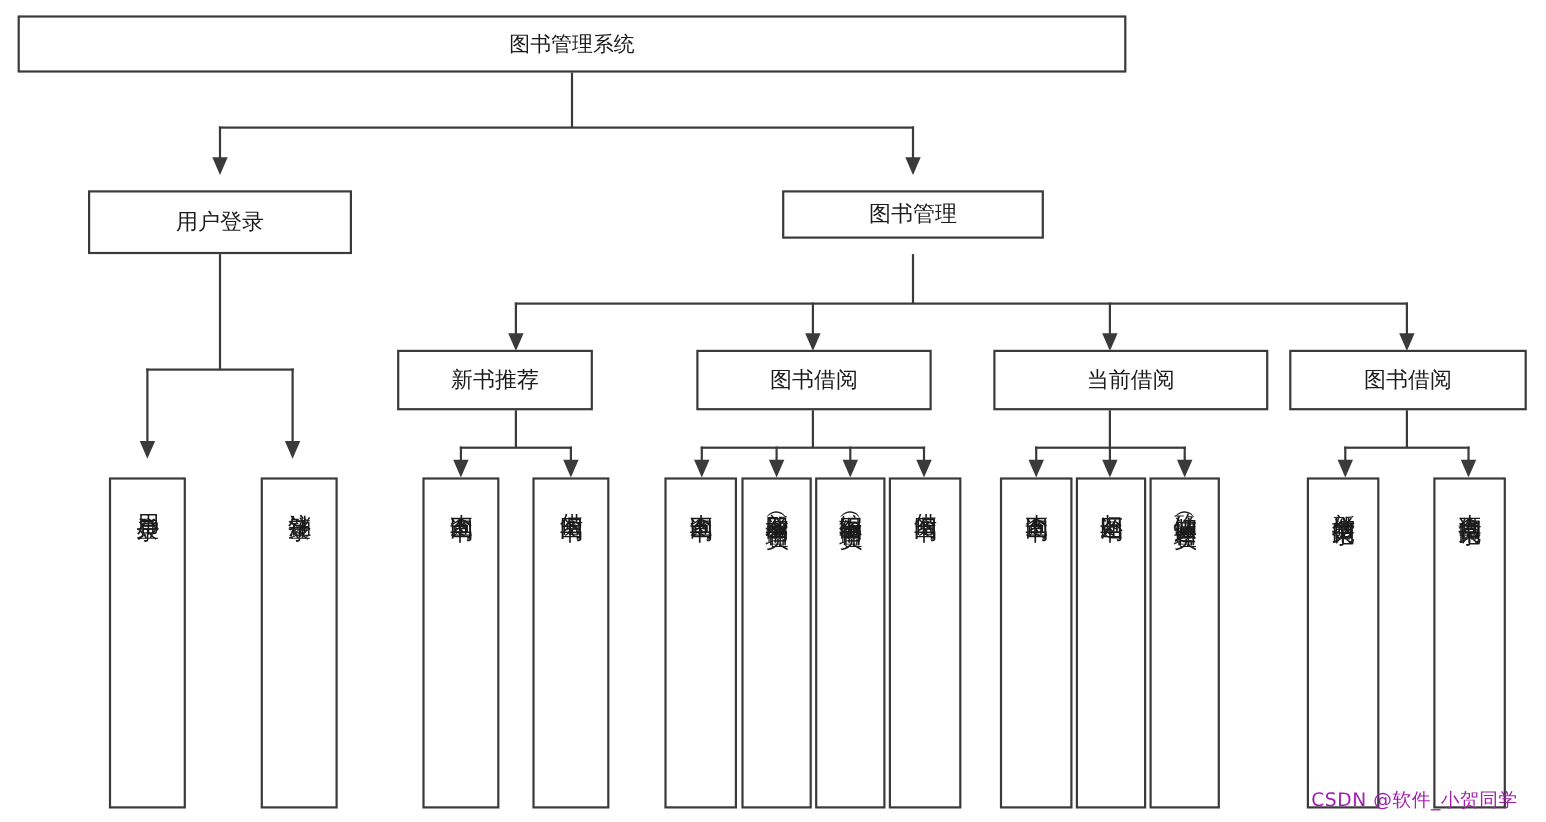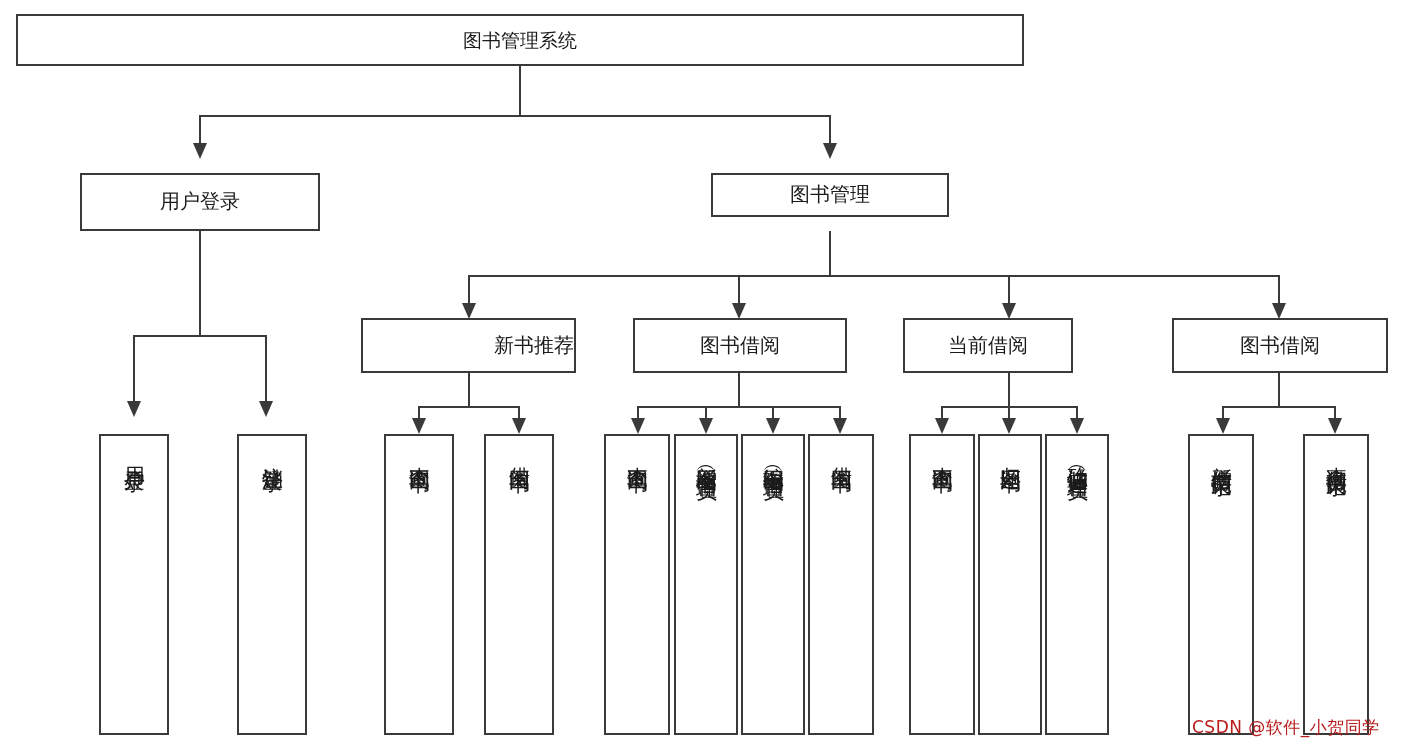--- a/index.html
+++ b/index.html
@@ -67,21 +67,21 @@
     width: 0;
     height: 0;
     border-left: 7px solid transparent;
     border-right: 7px solid transparent;
     border-top: 16px solid #3a3a3a;
   }
   
   #watermark {
     position: absolute;
     font-size: 17px;
-    color: #b91c1c;
+    color: #a21caf;
     white-space: nowrap;
     letter-spacing: 0.5px;
     pointer-events: none;
   }
 </style>
 </head>
 <body>
 
 <div id="canvas">
 
@@ -116,27 +116,27 @@
   <div class="hline" style="left:468px; top:275px; width:812px; height:2px;"></div>
   <div class="vline" style="left:468px; top:275px; width:2px; height:30px;"></div>
   <div class="arrow" style="left:462px; top:303px;"></div>
   <div class="vline" style="left:738px; top:275px; width:2px; height:30px;"></div>
   <div class="arrow" style="left:732px; top:303px;"></div>
   <div class="vline" style="left:1008px; top:275px; width:2px; height:30px;"></div>
   <div class="arrow" style="left:1002px; top:303px;"></div>
   <div class="vline" style="left:1278px; top:275px; width:2px; height:30px;"></div>
   <div class="arrow" style="left:1272px; top:303px;"></div>
 
-  <div class="node branch" style="left:361px; top:318px; width:215px; height:55px;justify-content:flex-end;">
+  <div class="node branch" style="left:361px; top:318px; width:178px; height:55px;">
     <span>新书推荐</span>
   </div>
   <div class="node branch" style="left:633px; top:318px; width:214px; height:55px;">
     <span>图书借阅</span>
   </div>
-  <div class="node branch" style="left:903px; top:318px; width:170px; height:55px;">
+  <div class="node branch" style="left:903px; top:318px; width:250px; height:55px;">
     <span>当前借阅</span>
   </div>
   <div class="node branch" style="left:1172px; top:318px; width:216px; height:55px;">
     <span>图书借阅</span>
   </div>
 
   <div class="vline" style="left:468px; top:373px; width:2px; height:34px;"></div>
   <div class="hline" style="left:418px; top:406px; width:102px; height:2px;"></div>
   <div class="vline" style="left:418px; top:406px; width:2px; height:14px;"></div>
   <div class="arrow" style="left:412px; top:418px;"></div>

